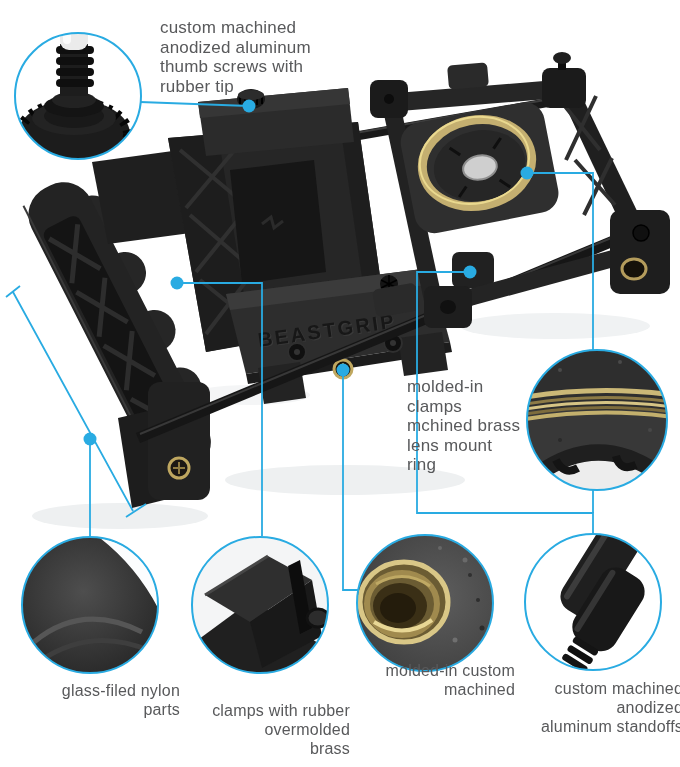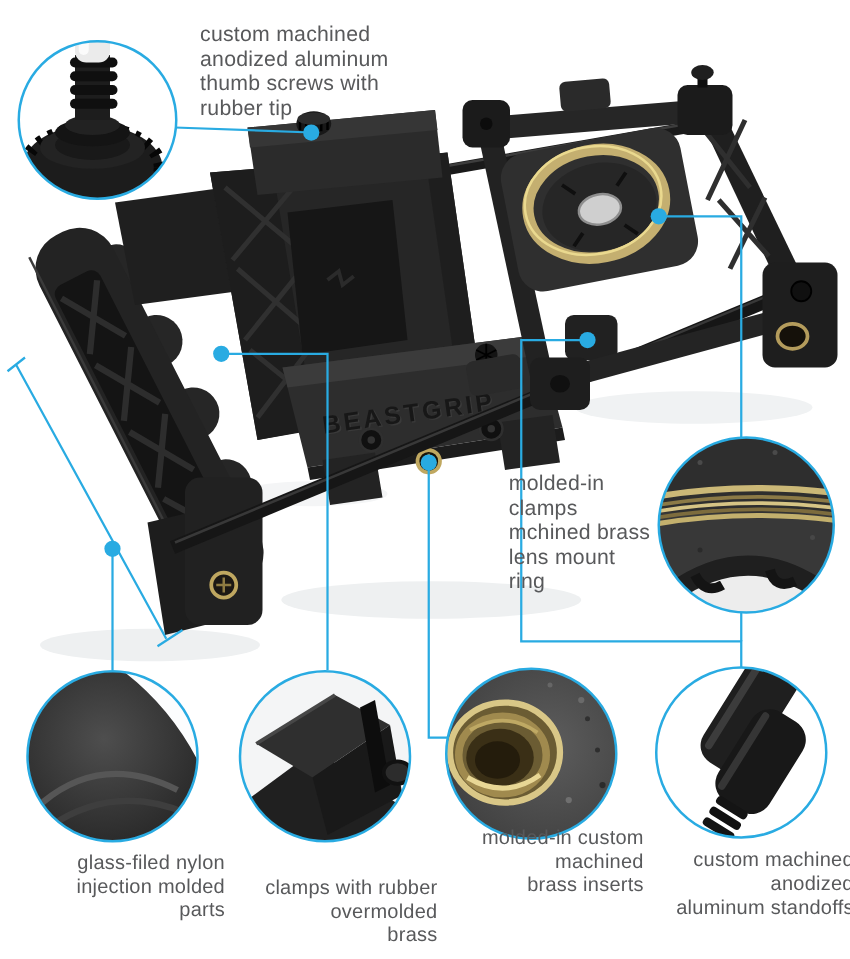--- a/index.html
+++ b/index.html
@@ -299,34 +299,32 @@
   <div class="callout-text" style="left:407px;top:377px;width:115px;">
     <div>molded-in</div>
     <div>clamps</div>
     <div>mchined brass</div>
     <div>lens mount</div>
     <div>ring</div>
   </div>
 
   <div class="caption" style="left:0px;top:681px;width:180px;">
     <div>glass-filed nylon</div>
-    <div>injection molded</div>
     <div>parts</div>
   </div>
 
   <div class="caption" style="left:170px;top:681px;width:180px;margin-top:20px;">
     <div>clamps with rubber</div>
     <div>overmolded</div>
     <div>brass</div>
   </div>
 
   <div class="caption" style="left:335px;top:661px;width:180px;">
     <div>molded-in custom</div>
     <div>machined</div>
-    <div>brass inserts</div>
   </div>
 
   <div class="caption" style="left:503px;top:679px;width:180px;">
     <div>custom machined</div>
     <div>anodized</div>
     <div>aluminum standoffs</div>
   </div>
 
 </div>
 

